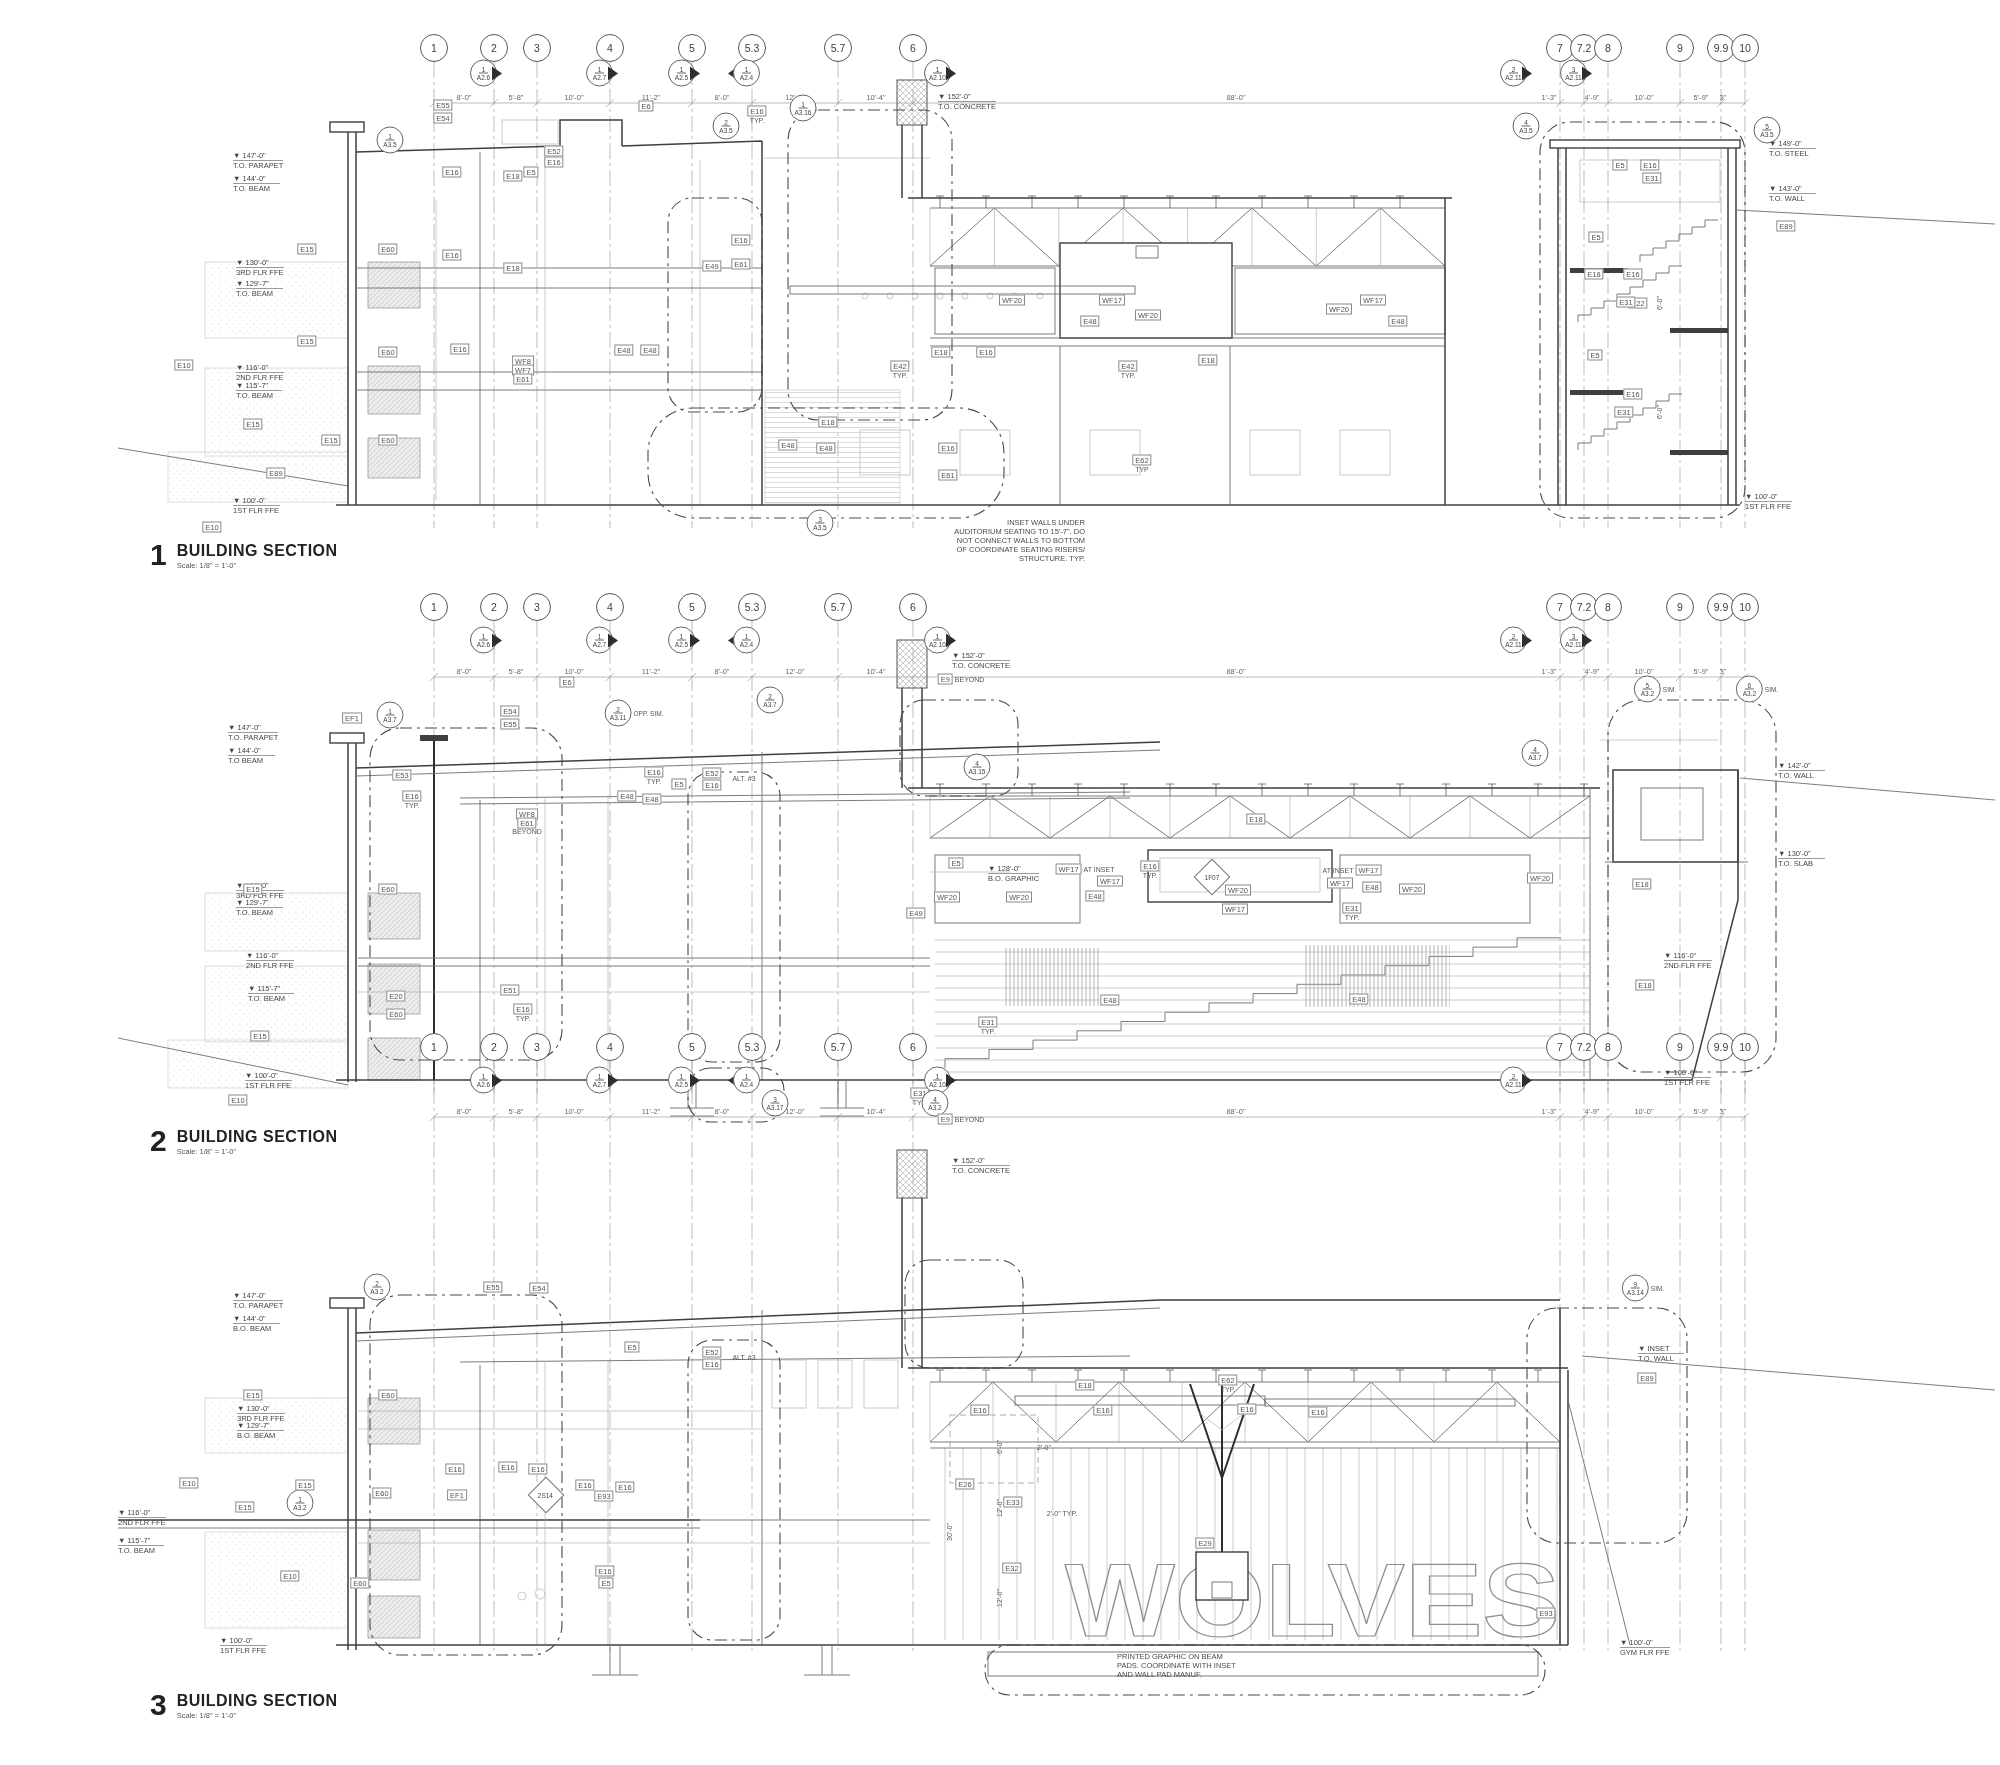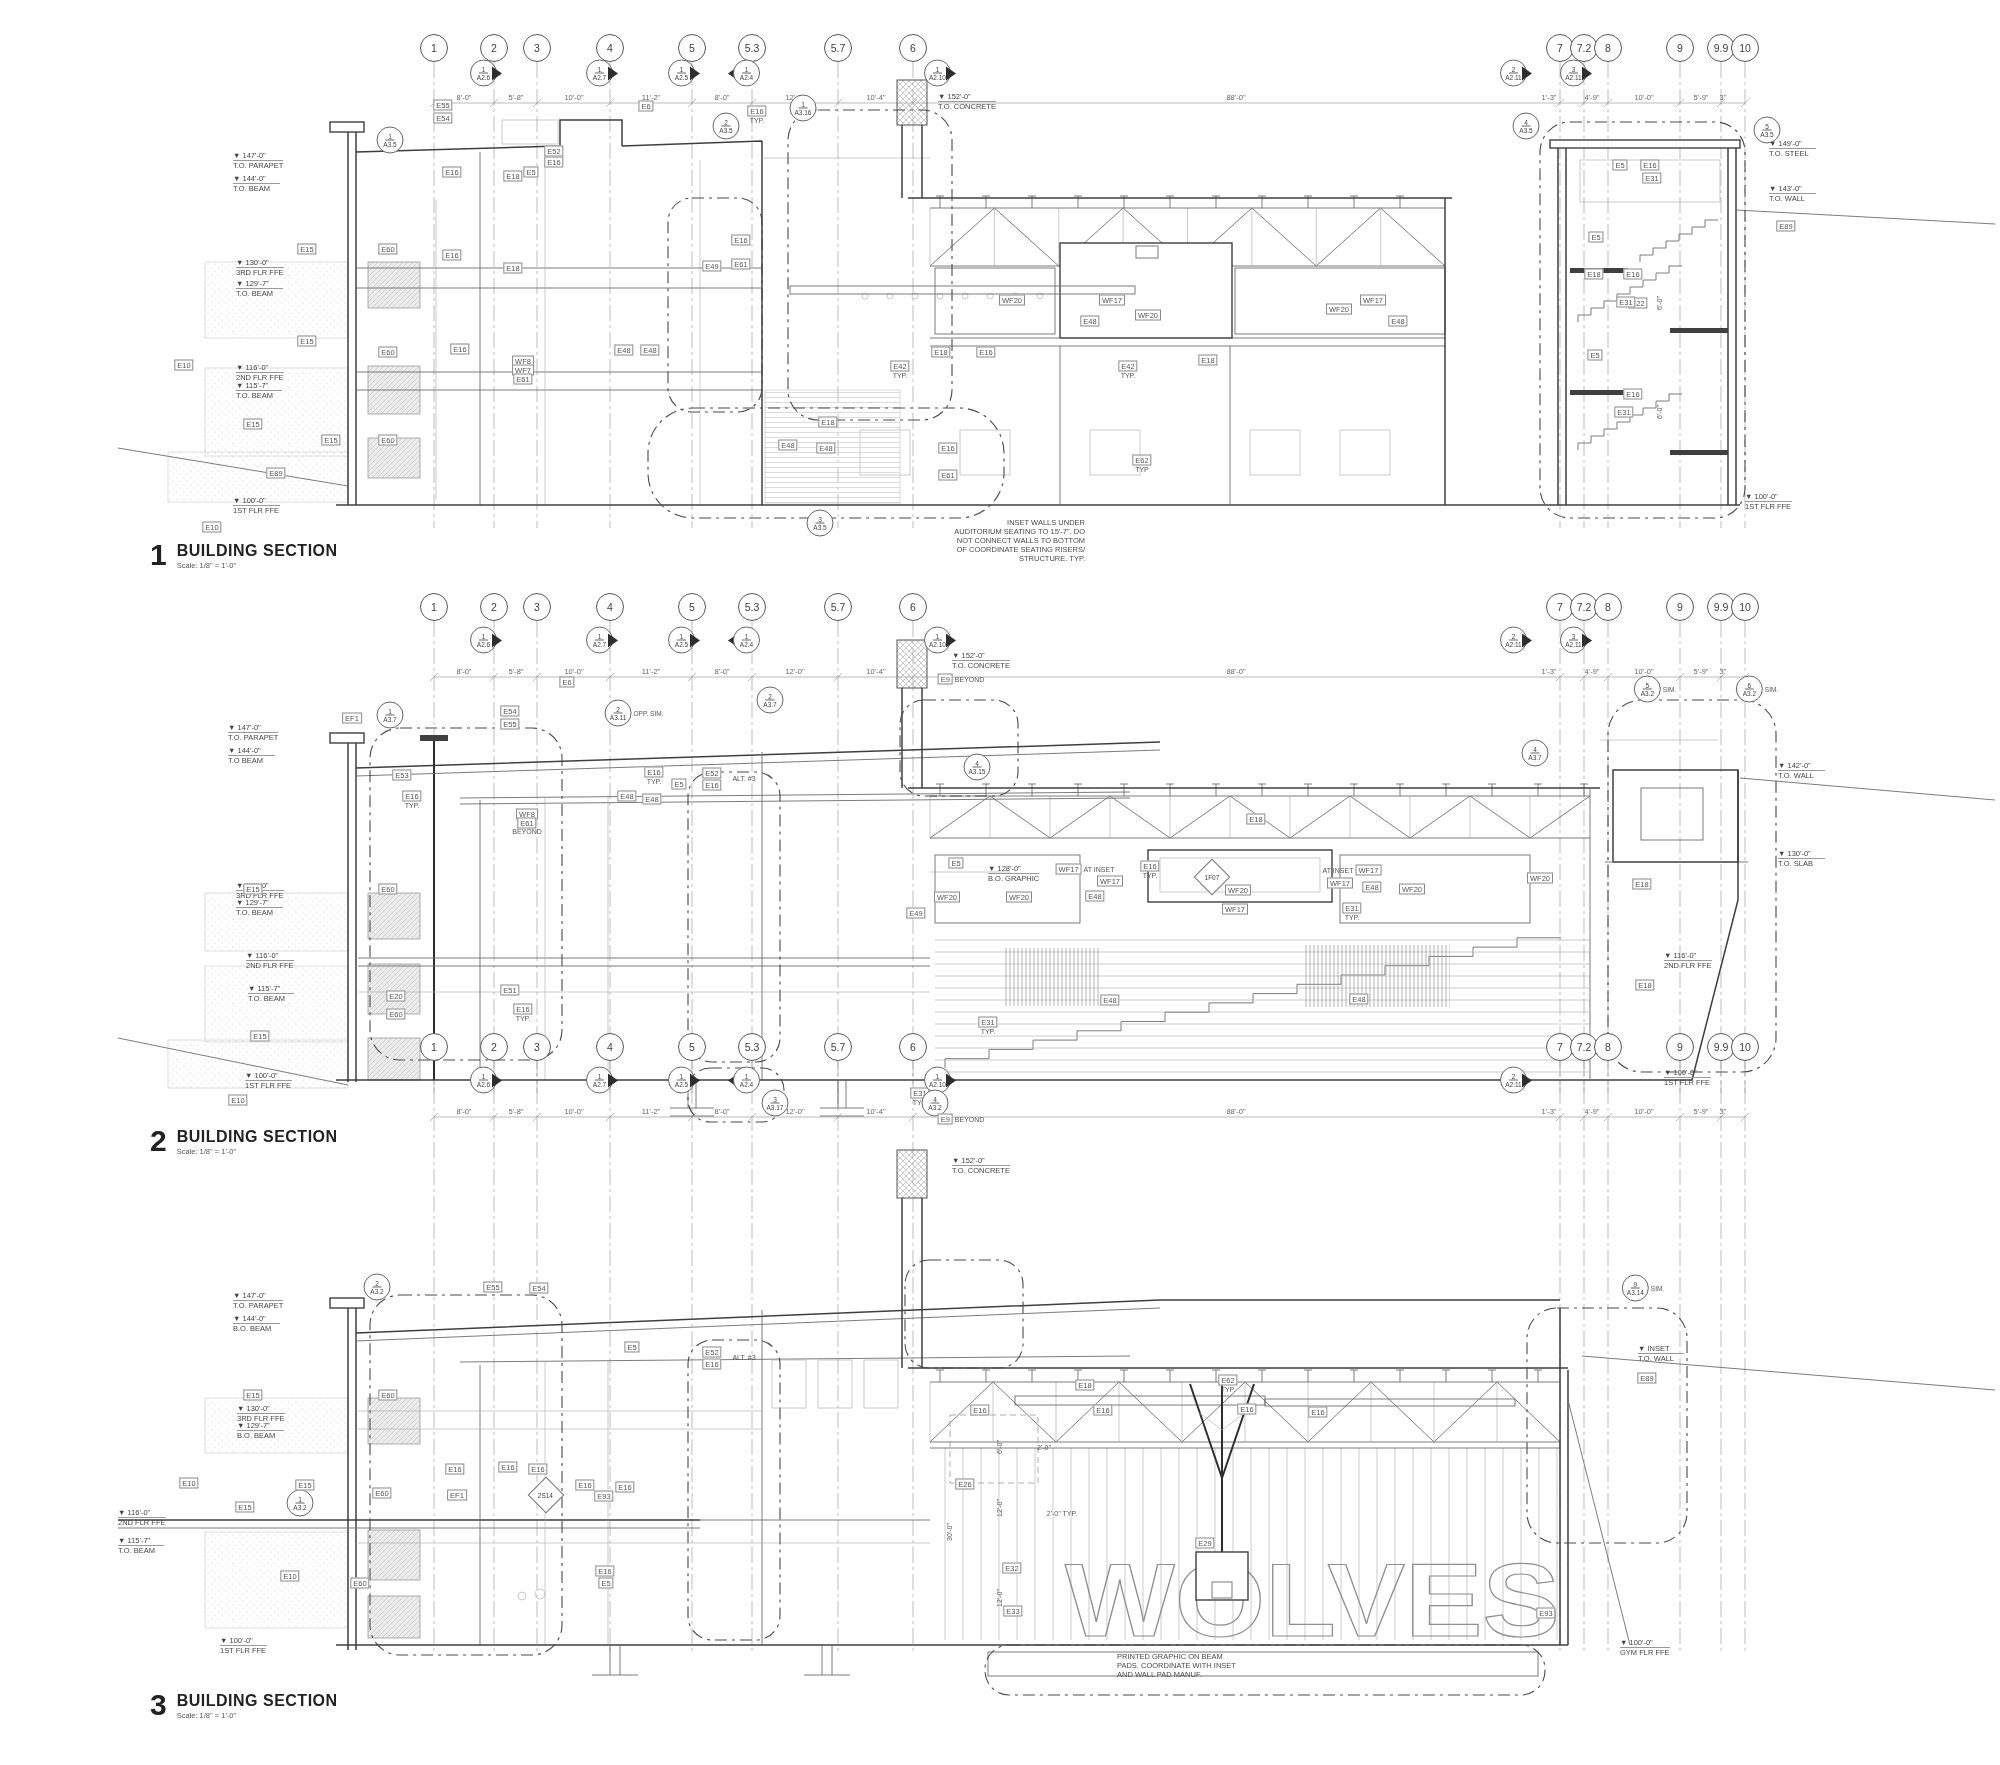--- a/index.html
+++ b/index.html
@@ -1728,21 +1728,21 @@
     <div class="ov tagwrap" style="left: 965px; top: 1484px;">
       <div class="tagrow">
         <span class="tagbox">E26</span>
       </div>
     </div>
     <div class="ov tagwrap" style="left: 1205px; top: 1543px;">
       <div class="tagrow">
         <span class="tagbox">E29</span>
       </div>
     </div>
-    <div class="ov tagwrap" style="left: 1013px; top: 1611px;">
+    <div class="ov tagwrap" style="left: 1013px; top: 1502px;">
       <div class="tagrow">
         <span class="tagbox">E33</span>
       </div>
     </div>
     <div class="ov tagwrap" style="left: 1012px; top: 1568px;">
       <div class="tagrow">
         <span class="tagbox">E32</span>
       </div>
     </div>
     <div class="ov tagwrap" style="left: 1546px; top: 1613px;">

